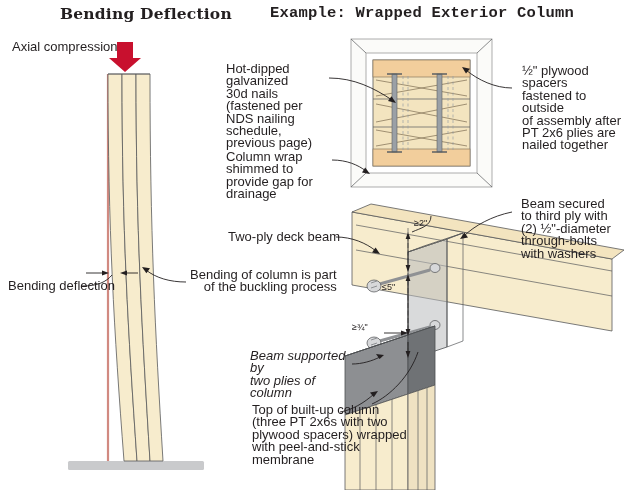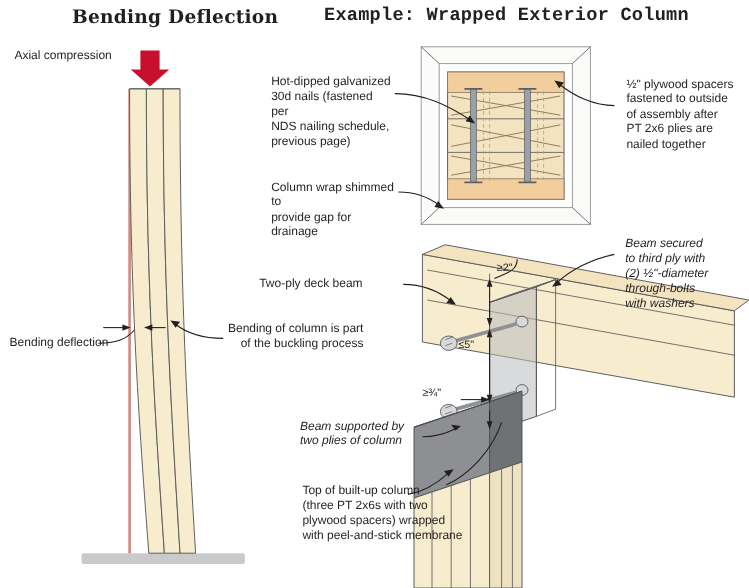--- a/index.html
+++ b/index.html
@@ -11,21 +11,21 @@
   .panel-title{
     position:absolute;
     font-family:"DejaVu Serif","Liberation Serif",serif;
     font-weight:bold;font-size:15.5px;letter-spacing:.2px;
     color:#231f20;white-space:nowrap;
   }
   #title-left{left:60px;top:4px;}
   #title-right{left:270px;top:4px;font-family:Liberation Mono, monospace;}
 
   .lbl{
-    position:absolute;font-size:10px;line-height:12.4px;
+    position:absolute;font-size:13px;line-height:12.4px;
     color:#231f20;white-space:pre-line;
   }
   .dim{
     position:absolute;font-size:9px;color:#231f20;white-space:nowrap;
   }
   svg{position:absolute;left:0;top:0;overflow:visible;}
   .ink{fill:none;stroke:#231f20;stroke-width:.9;}
   .thin{fill:none;stroke:#58595b;stroke-width:.7;}
   .wood{fill:#f7eccd;stroke:#58595b;stroke-width:.8;}
   .wood2{fill:#f3e4bf;stroke:#58595b;stroke-width:.8;}
@@ -207,23 +207,23 @@
 
 <div class="lbl" id="lbl-wrapshim" style="left:226px;top:151px;width:105px;">Column wrap shimmed to
 provide gap for drainage</div>
 
 <div class="lbl" id="lbl-spacers" style="left:522px;top:65px;width:100px;">½" plywood spacers
 fastened to outside
 of assembly after
 PT 2x6 plies are
 nailed together</div>
 
-<div class="lbl" id="lbl-beam" style="left:216px;top:231px;">Two-ply deck beam</div>
-
-<div class="lbl" id="lbl-bolts" style="left:521px;top:198px;width:98px;font-style:italic;">Beam secured
+<div class="lbl" id="lbl-beam" style="left:228px;top:231px;">Two-ply deck beam</div>
+
+<div class="lbl" id="lbl-bolts" style="left:521px;top:198px;width:98px;">Beam secured
 to third ply with
 (2) ½"-diameter
 through-bolts
 with washers</div>
 
 <div class="lbl" id="lbl-supported" style="left:250px;top:350px;width:104px;font-style:italic;">Beam supported by
 two plies of column</div>
 
 <div class="lbl" id="lbl-topcol" style="left:227px;top:404px;width:160px;margin-left:25px;">Top of built-up column
 (three PT 2x6s with two

